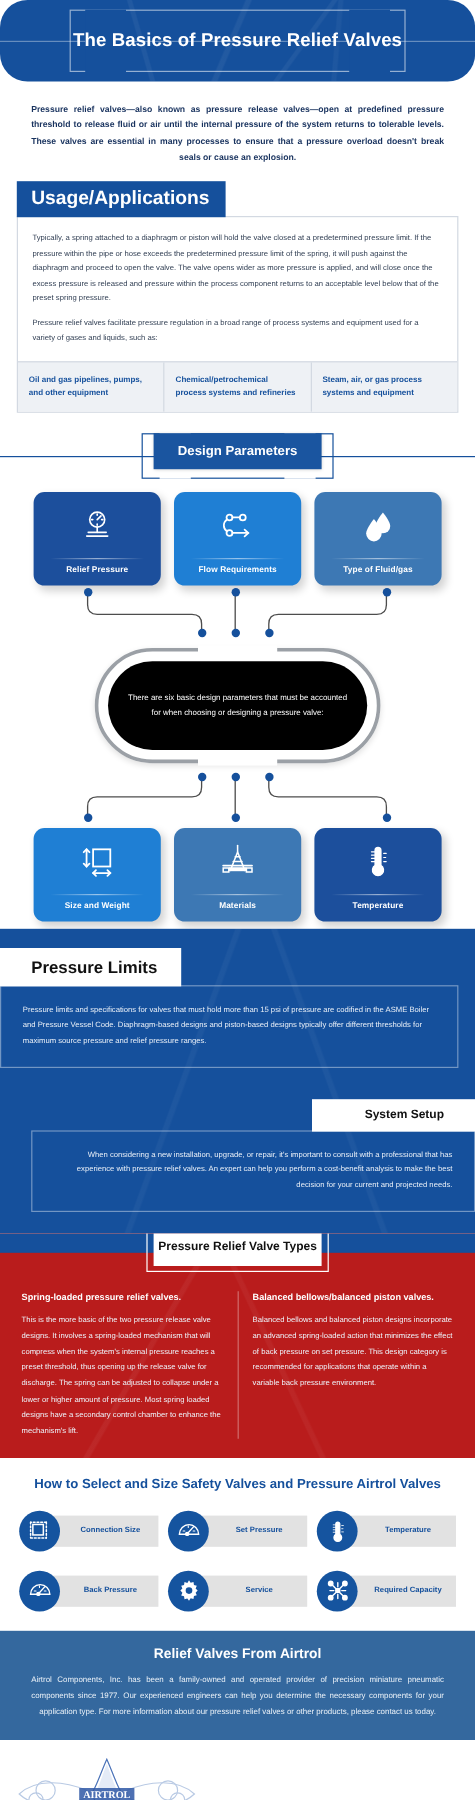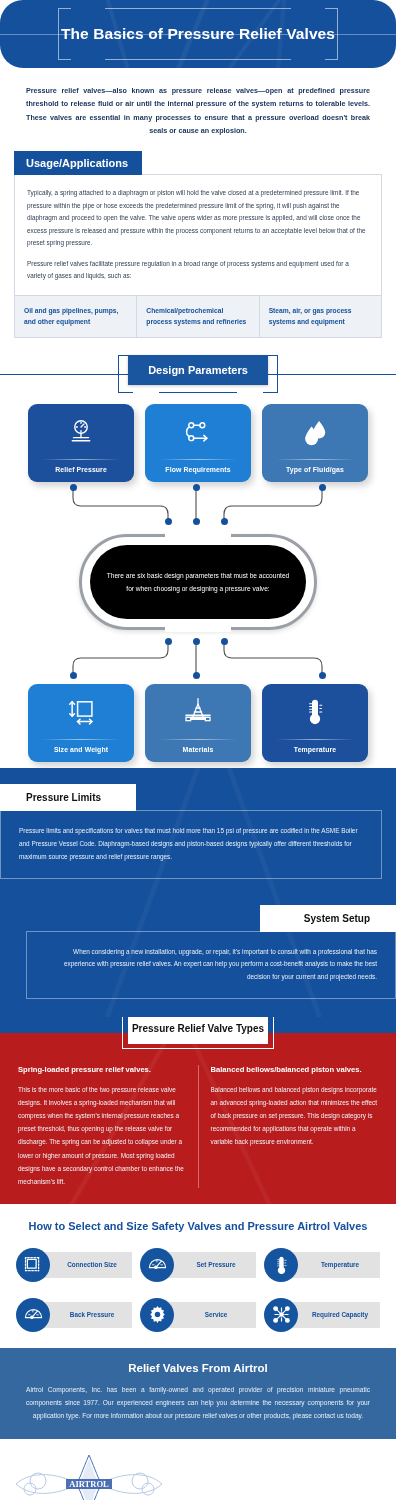--- a/index.html
+++ b/index.html
@@ -43,21 +43,21 @@
   
   .intro {
     padding:16px 26px 14px 26px; text-align:justify; text-align-last:center;
     color:#18325e; font-size:7.2px; font-weight:bold; line-height:1.85;
   }
 
   
   .usage-wrap{ position:relative; padding:0 14px 14px 14px; }
   .usage-tab{
     display:inline-block; background:#15509c; color:#fff;
-    font-size:11px; font-weight:bold; padding:6px 14px 6px 12px;
+    font-size:16px; font-weight:bold; padding:6px 14px 6px 12px;
     position:relative; z-index:3; min-width:124px;
   }
   .usage-card{
     border:1px solid #d3d9e2; margin-top:-1px; background:#fff;
     position:relative; z-index:1;
   }
   .usage-body{ padding:12px 12px 10px 12px; }
   .usage-body p{ color:#2f3d52; font-size:6.4px; line-height:1.95; margin-bottom:8px; text-align:left; }
   .usage-body p:last-child{ margin-bottom:2px; }
   .usage-cols{ display:flex; background:#eef1f5; border-top:1px solid #d3d9e2; }
@@ -123,21 +123,21 @@
   
   .blue-band{ background:#15509c; padding:16px 0 18px 0; position:relative; overflow:hidden; }
   .blue-band::before{
     content:""; position:absolute; inset:0;
     background:
       linear-gradient(110deg, transparent 40%, rgba(255,255,255,.04) 40.3%, rgba(255,255,255,.04) 41%, transparent 41.4%),
       linear-gradient(70deg, transparent 65%, rgba(255,255,255,.04) 65.3%, rgba(255,255,255,.04) 66%, transparent 66.4%);
   }
   .pl-block{ position:relative; z-index:2; margin:0 0 26px 0; }
   .pl-tab{
-    display:inline-block; background:#fff; color:#111; font-weight:bold; font-size:10px;
+    display:inline-block; background:#fff; color:#111; font-weight:bold; font-size:14px;
     padding:8px 20px 8px 26px; position:relative; z-index:3; min-width:136px;
   }
   .pl-frame{
     border:1px solid rgba(255,255,255,.4); margin:-1px 14px 0 0; padding:14px 16px 14px 18px;
   }
   .pl-frame p{ color:#eaf0f8; font-size:6.4px; line-height:2.0; text-align:left; }
 
   .ss-block{ position:relative; z-index:2; text-align:right;margin-left:12px; }
   .ss-tab{
     display:inline-block; background:#fff; color:#111; font-weight:bold; font-size:10px;

